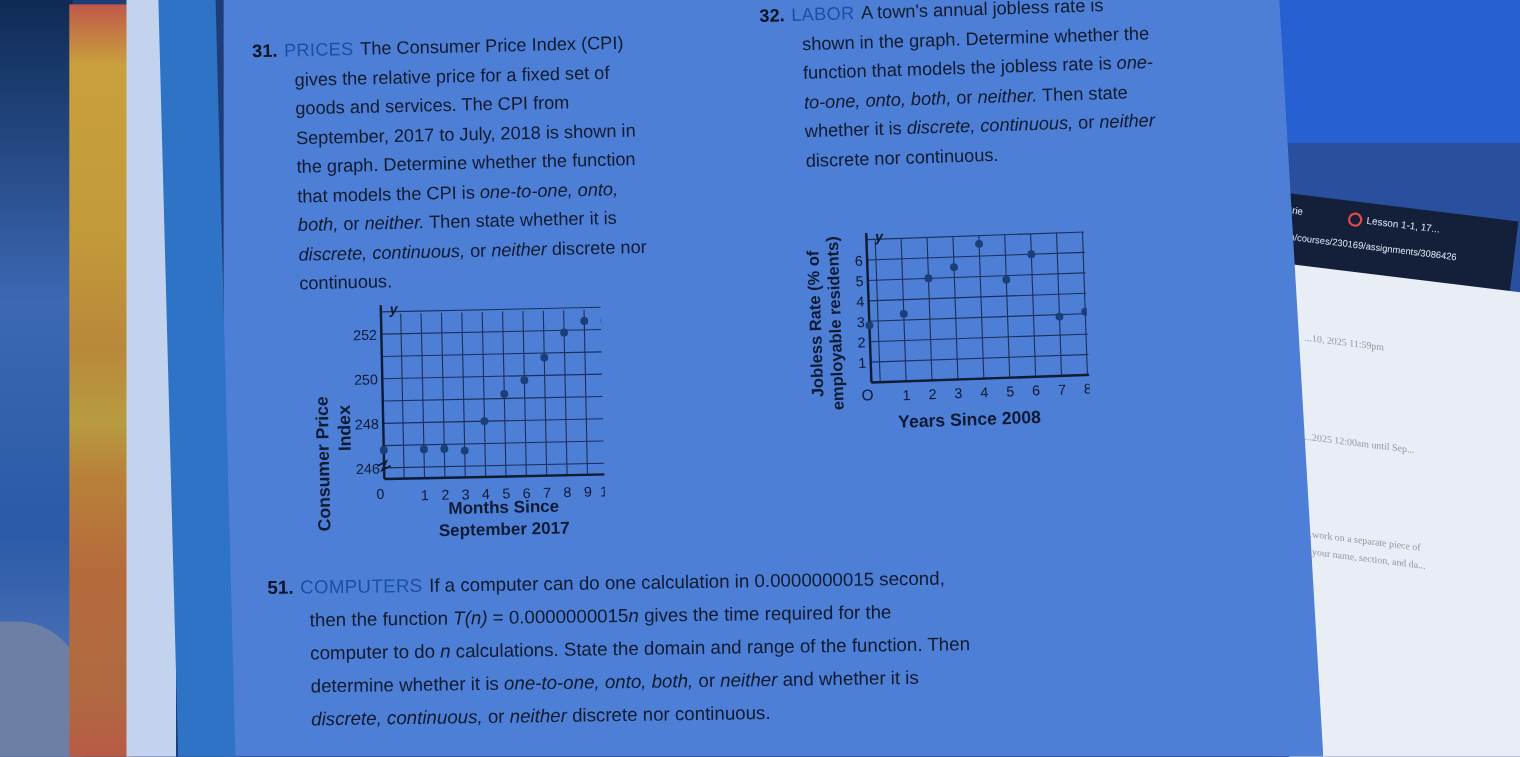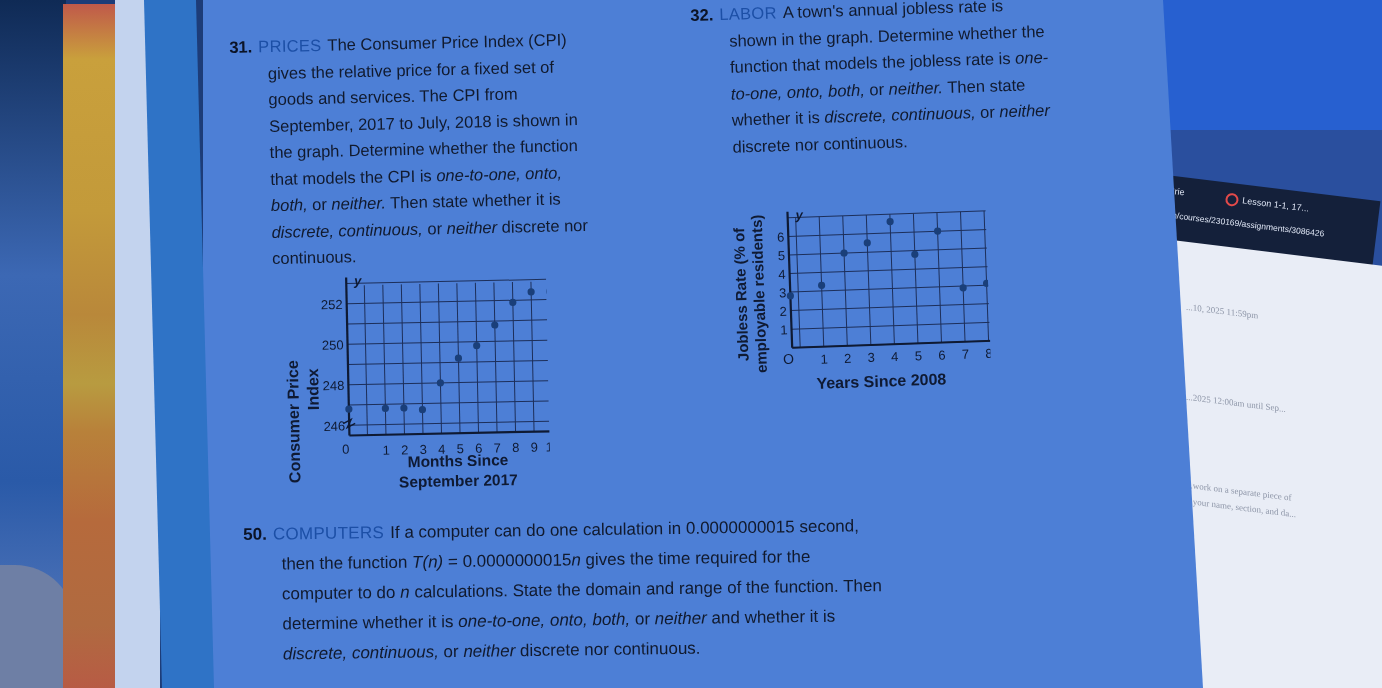--- a/index.html
+++ b/index.html
@@ -198,18 +198,18 @@
       <text x="58" y="80.71428571428572" font-size="13" fill="#0f1a33" text-anchor="end">4</text>
       <text x="58" y="62.14285714285714" font-size="13" fill="#0f1a33" text-anchor="end">5</text>
       <text x="58" y="43.571428571428584" font-size="13" fill="#0f1a33" text-anchor="end">6</text>
     </g>
   <text id="job-yl1" font-size="15" font-weight="bold" fill="#0f1a33" transform="translate(18,95) rotate(-90)" text-anchor="middle">Jobless Rate (% of</text>
   <text id="job-yl2" font-size="15" font-weight="bold" fill="#0f1a33" transform="translate(36,95) rotate(-90)" text-anchor="middle">employable residents)</text>
   <text id="job-xlabel" x="150" y="192" font-size="16" font-weight="bold" fill="#0f1a33" text-anchor="middle">Years Since 2008</text>
 </svg>
 
 <div id="q33" class="text">
-  <span class="line"><span class="num">50.</span><span class="label">COMPUTERS</span><span>If a computer can do one calculation in 0.0000000015 second,</span></span>
+  <span class="line"><span class="num">51.</span><span class="label">COMPUTERS</span><span>If a computer can do one calculation in 0.0000000015 second,</span></span>
   <span class="line indent"><span>then the function </span><span class="it">T(n)</span><span> = 0.0000000015</span><span class="it">n</span><span> gives the time required for the</span></span>
   <span class="line indent"><span>computer to do </span><span class="it">n</span><span> calculations. State the domain and range of the function. Then</span></span>
   <span class="line indent"><span>determine whether it is </span><span class="it">one-to-one, onto, both,</span><span> or </span><span class="it">neither</span><span> and whether it is</span></span>
   <span class="line indent"><span class="it">discrete, continuous,</span><span> or </span><span class="it">neither</span><span> discrete nor continuous.</span></span>
 </div>
 
 </body></html>

